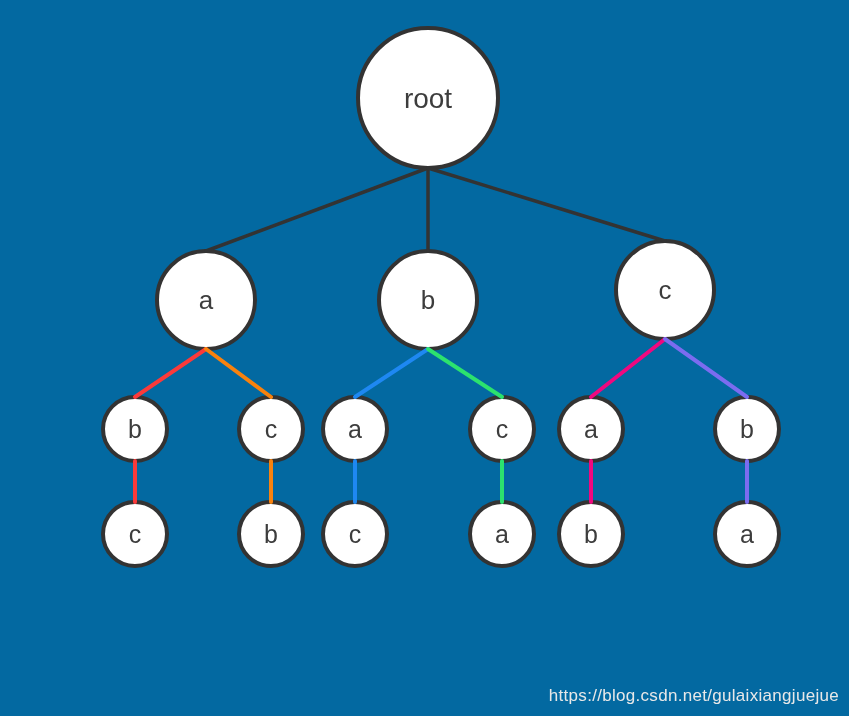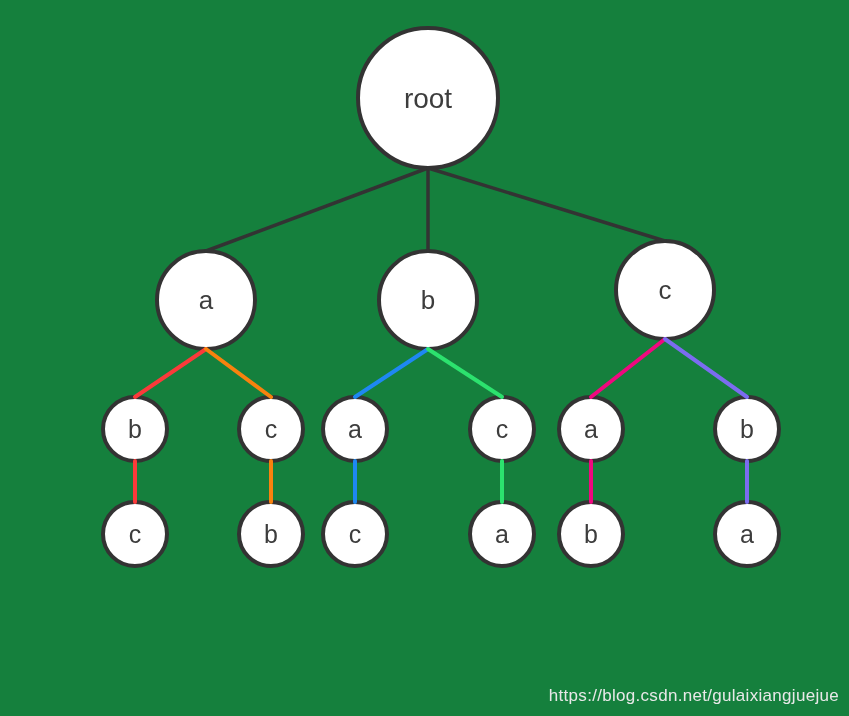--- a/index.html
+++ b/index.html
@@ -5,21 +5,21 @@
   html, body {
     margin: 0;
     padding: 0;
     background: #ffffff;
     font-family: "Liberation Sans", sans-serif;
   }
   .canvas {
     position: relative;
     width: 849px;
     height: 716px;
-    background: #15803d;
+    background: #0369a1;
     overflow: hidden;
   }
   svg { display: block; }
   .node-label {
     font-family: "Liberation Sans", sans-serif;
     fill: #3d3d3d;
     user-select: none;
   }
   .watermark {
     position: absolute;

